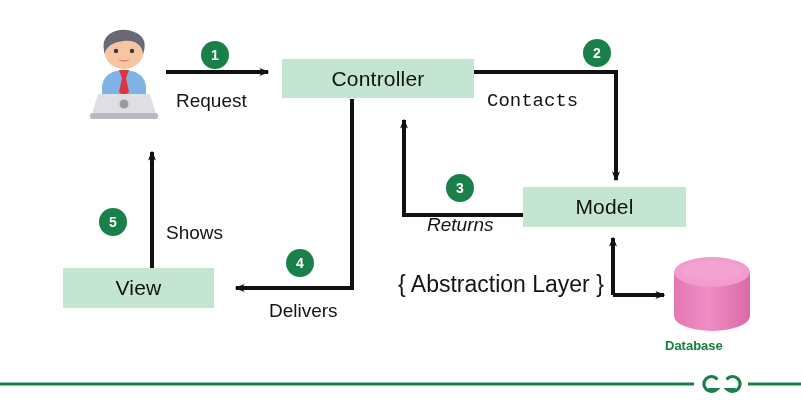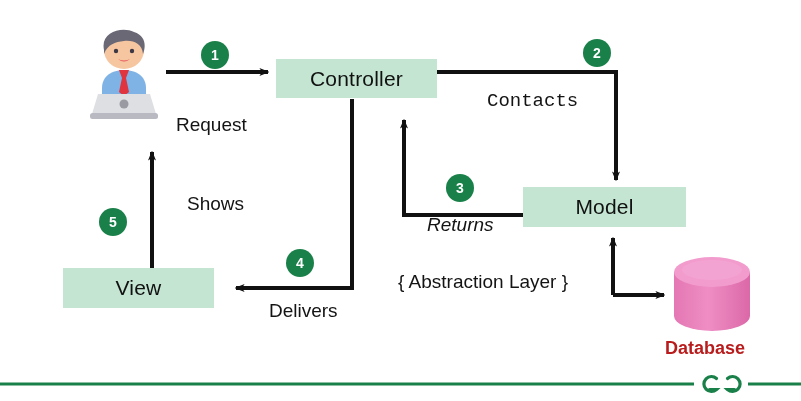--- a/index.html
+++ b/index.html
@@ -54,28 +54,28 @@
     justify-content: center;
     font-family: "Liberation Sans", sans-serif;
     font-size: 14px;
     font-weight: 700;
     line-height: 1;
   }
   .note-text {
     position: absolute;
     color: #141414;
     font-family: "Liberation Sans", sans-serif;
-    font-size: 19px;
+    font-size: 23px;
     white-space: nowrap;
   }
   .db-label {
     position: absolute;
-    color: #b91c1c;
-    font-family: "Liberation Sans", sans-serif;
-    font-size: 18px;
+    color: #15803d;
+    font-family: "Liberation Sans", sans-serif;
+    font-size: 13px;
     font-weight: 700;
     white-space: nowrap;
   }
   .page-title {
     position: absolute;
     left: 36px;
     top: 356px;
     color: #111111;
     font-family: "Liberation Sans", sans-serif;
     font-size: 21px;
@@ -136,41 +136,41 @@
     <circle cx="28" cy="23" r="2.2" fill="#3c3744"></circle>
     <circle cx="44" cy="23" r="2.2" fill="#3c3744"></circle>
     <path d="M30 31 Q36 36 42 31 Q36 34 30 31 Z" fill="#e8505b"></path>
     <path d="M14 60 C14 48, 24 42, 36 42 C48 42, 58 48, 58 60 L58 68 L14 68 Z" fill="#7fb2e5"></path>
     <path d="M31 42 L41 42 L38 50 L41 64 L36 68 L31 64 L34 50 Z" fill="#e0343f"></path>
     <path d="M10 66 L62 66 L68 86 L4 86 Z" fill="#dedfe3"></path>
     <circle cx="36" cy="76" r="4.5" fill="#9a9aa3"></circle>
     <rect x="2" y="85" width="68" height="6" rx="2.5" fill="#b9bac1"></rect>
   </svg>
 
-  <div class="node-box" style="left:276px; top:59px; width:161px; height:39px;">
+  <div class="node-box" style="left:282px; top:59px; width:192px; height:39px;">
     <span>Controller</span>
   </div>
 
   <div class="node-box" style="left:523px; top:187px; width:163px; height:40px;">
     <span>Model</span>
   </div>
 
   <div class="node-box" style="left:63px; top:268px; width:151px; height:40px;">
     <span>View</span>
   </div>
 
-  <div class="edge-label" style="left:176px; top:90px;margin-top:24px;">Request</div>
+  <div class="edge-label" style="left:176px; top:90px;">Request</div>
 
   <div class="edge-label" style="left:487px; top:90px;font-family:Liberation Mono, monospace;">Contacts</div>
 
   <div class="edge-label" style="left:427px; top:214px;font-style:italic;">Returns</div>
 
   <div class="edge-label" style="left:269px; top:300px;text-align:center;">Delivers</div>
 
-  <div class="edge-label" style="left:166px; top:193px;margin-left:21px;">Shows</div>
+  <div class="edge-label" style="left:166px; top:222px;">Shows</div>
 
   <div class="badge" style="left:201px; top:41px;">1</div>
 
   <div class="badge" style="left:583px; top:39px;">2</div>
 
   <div class="badge" style="left:446px; top:174px;">3</div>
 
   <div class="badge" style="left:286px; top:249px;">4</div>
 
   <div class="badge" style="left:99px; top:208px;">5</div>

